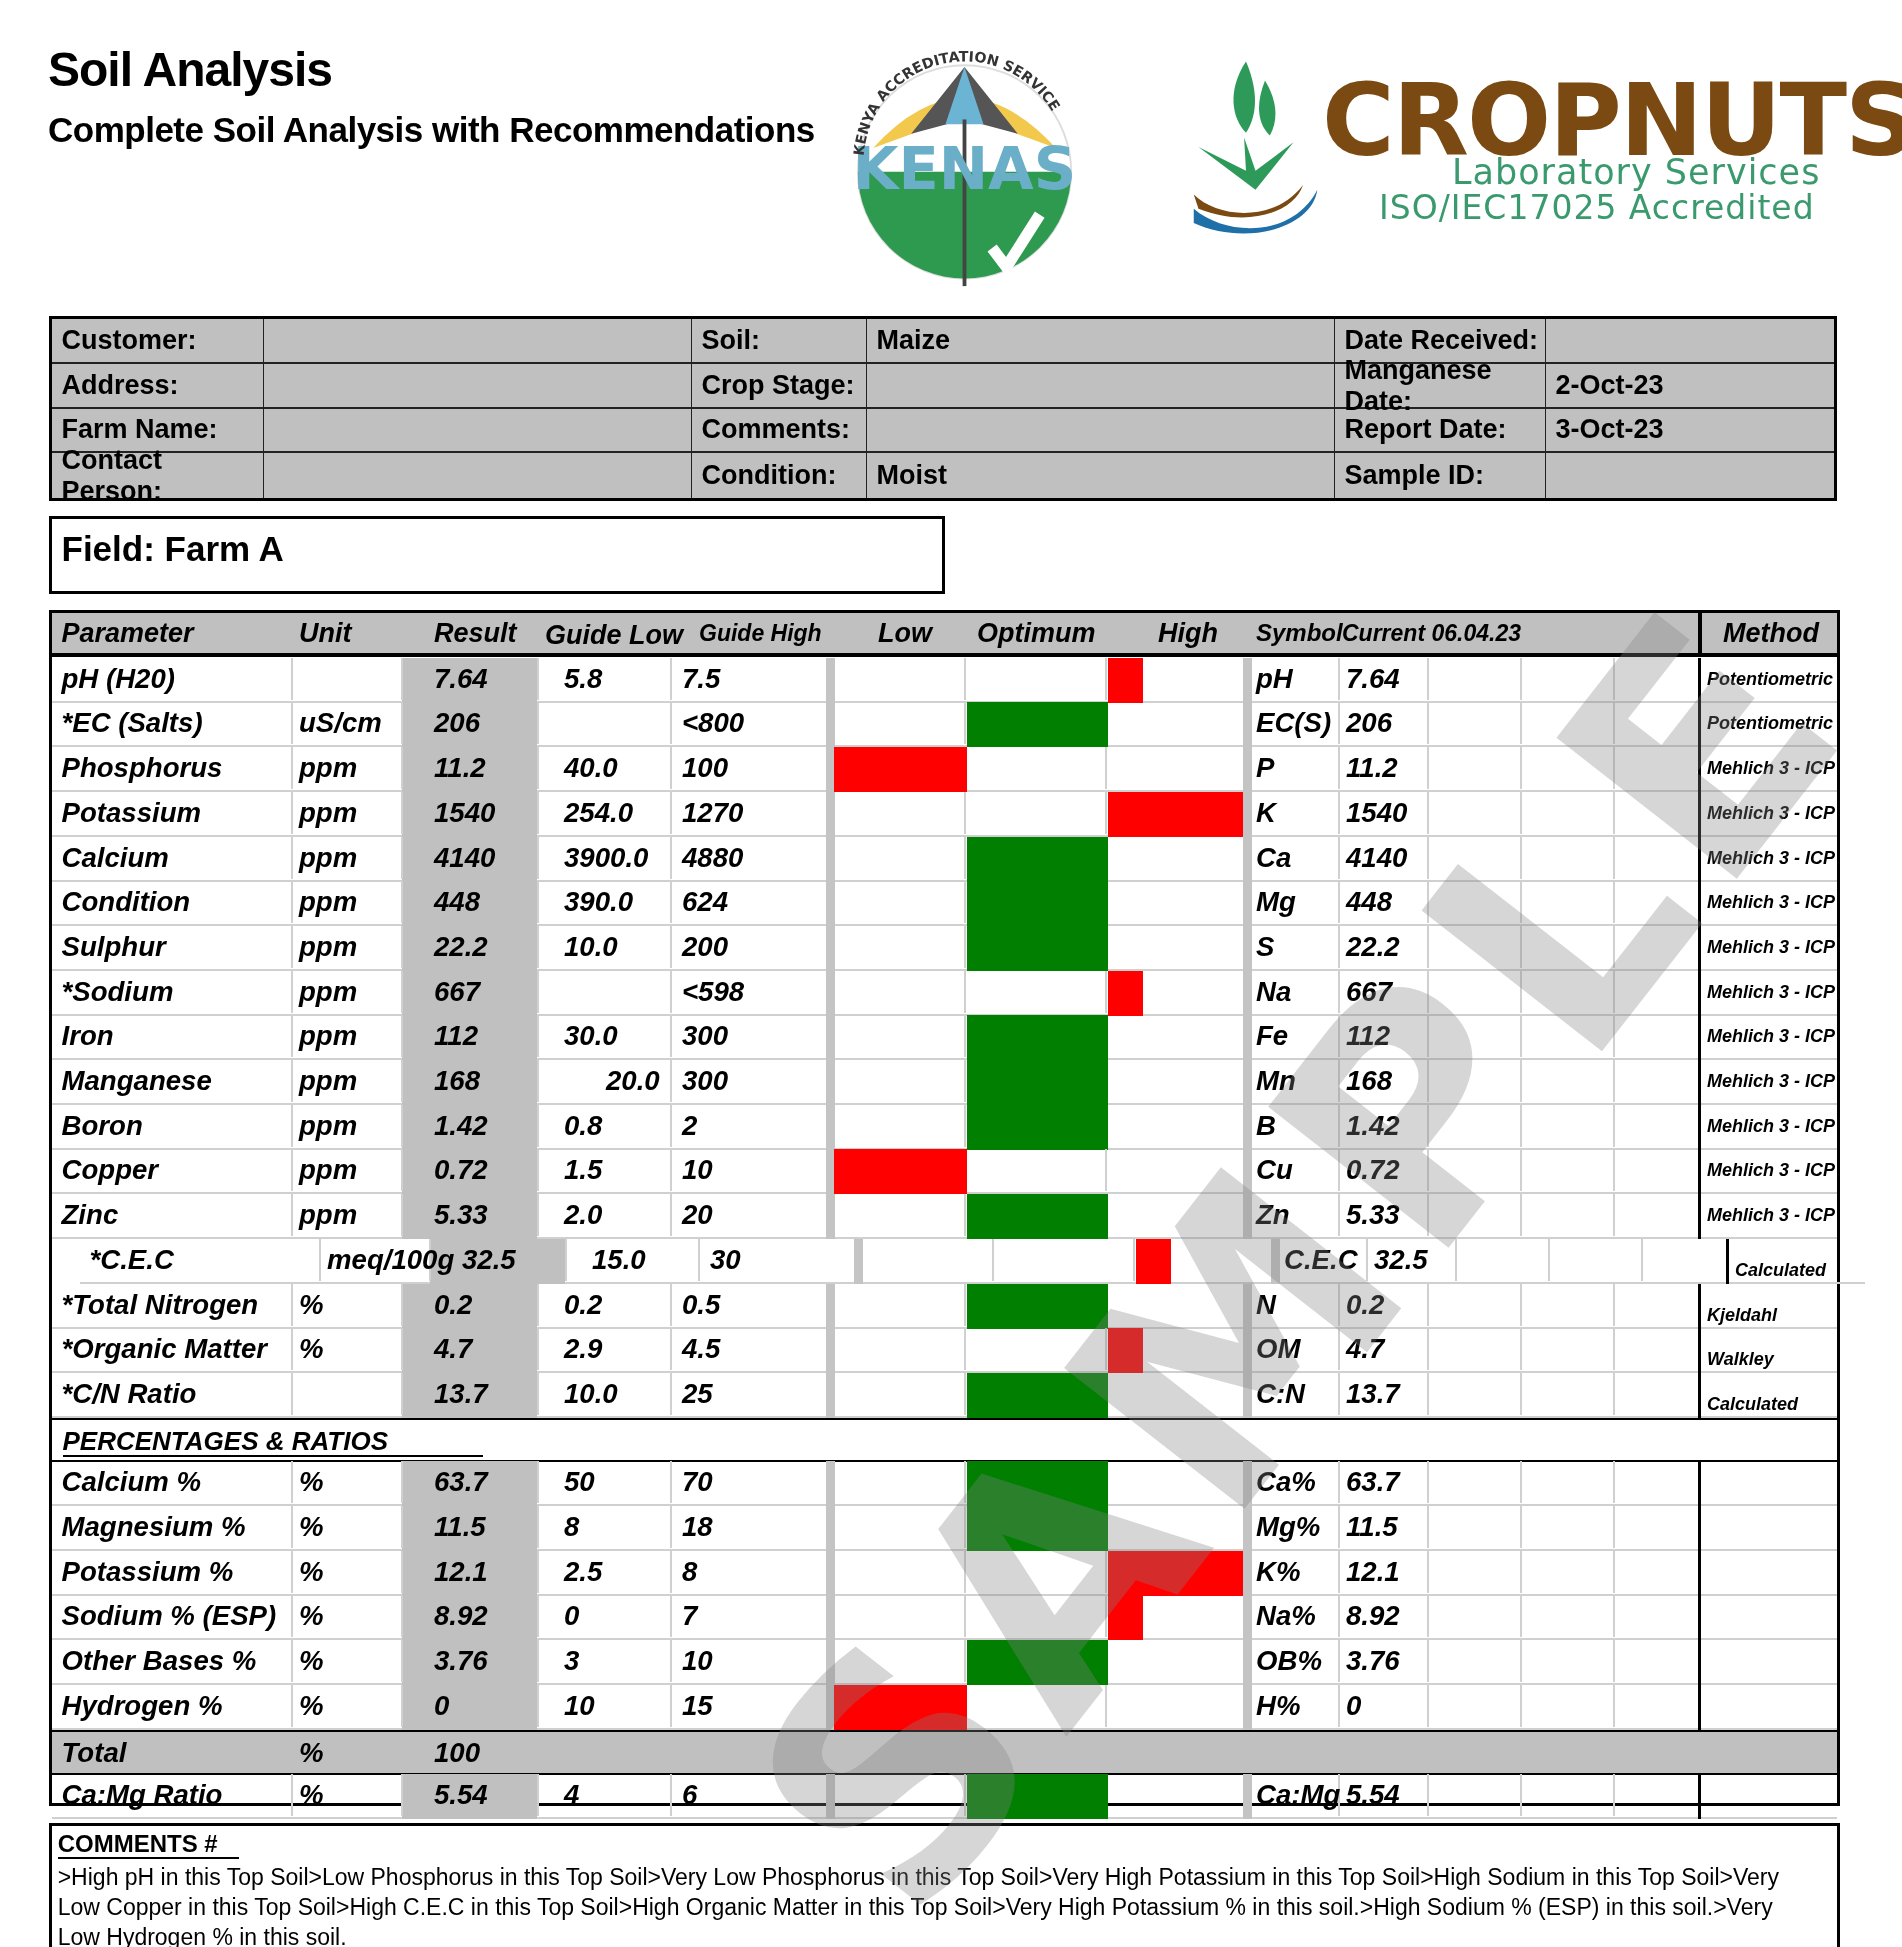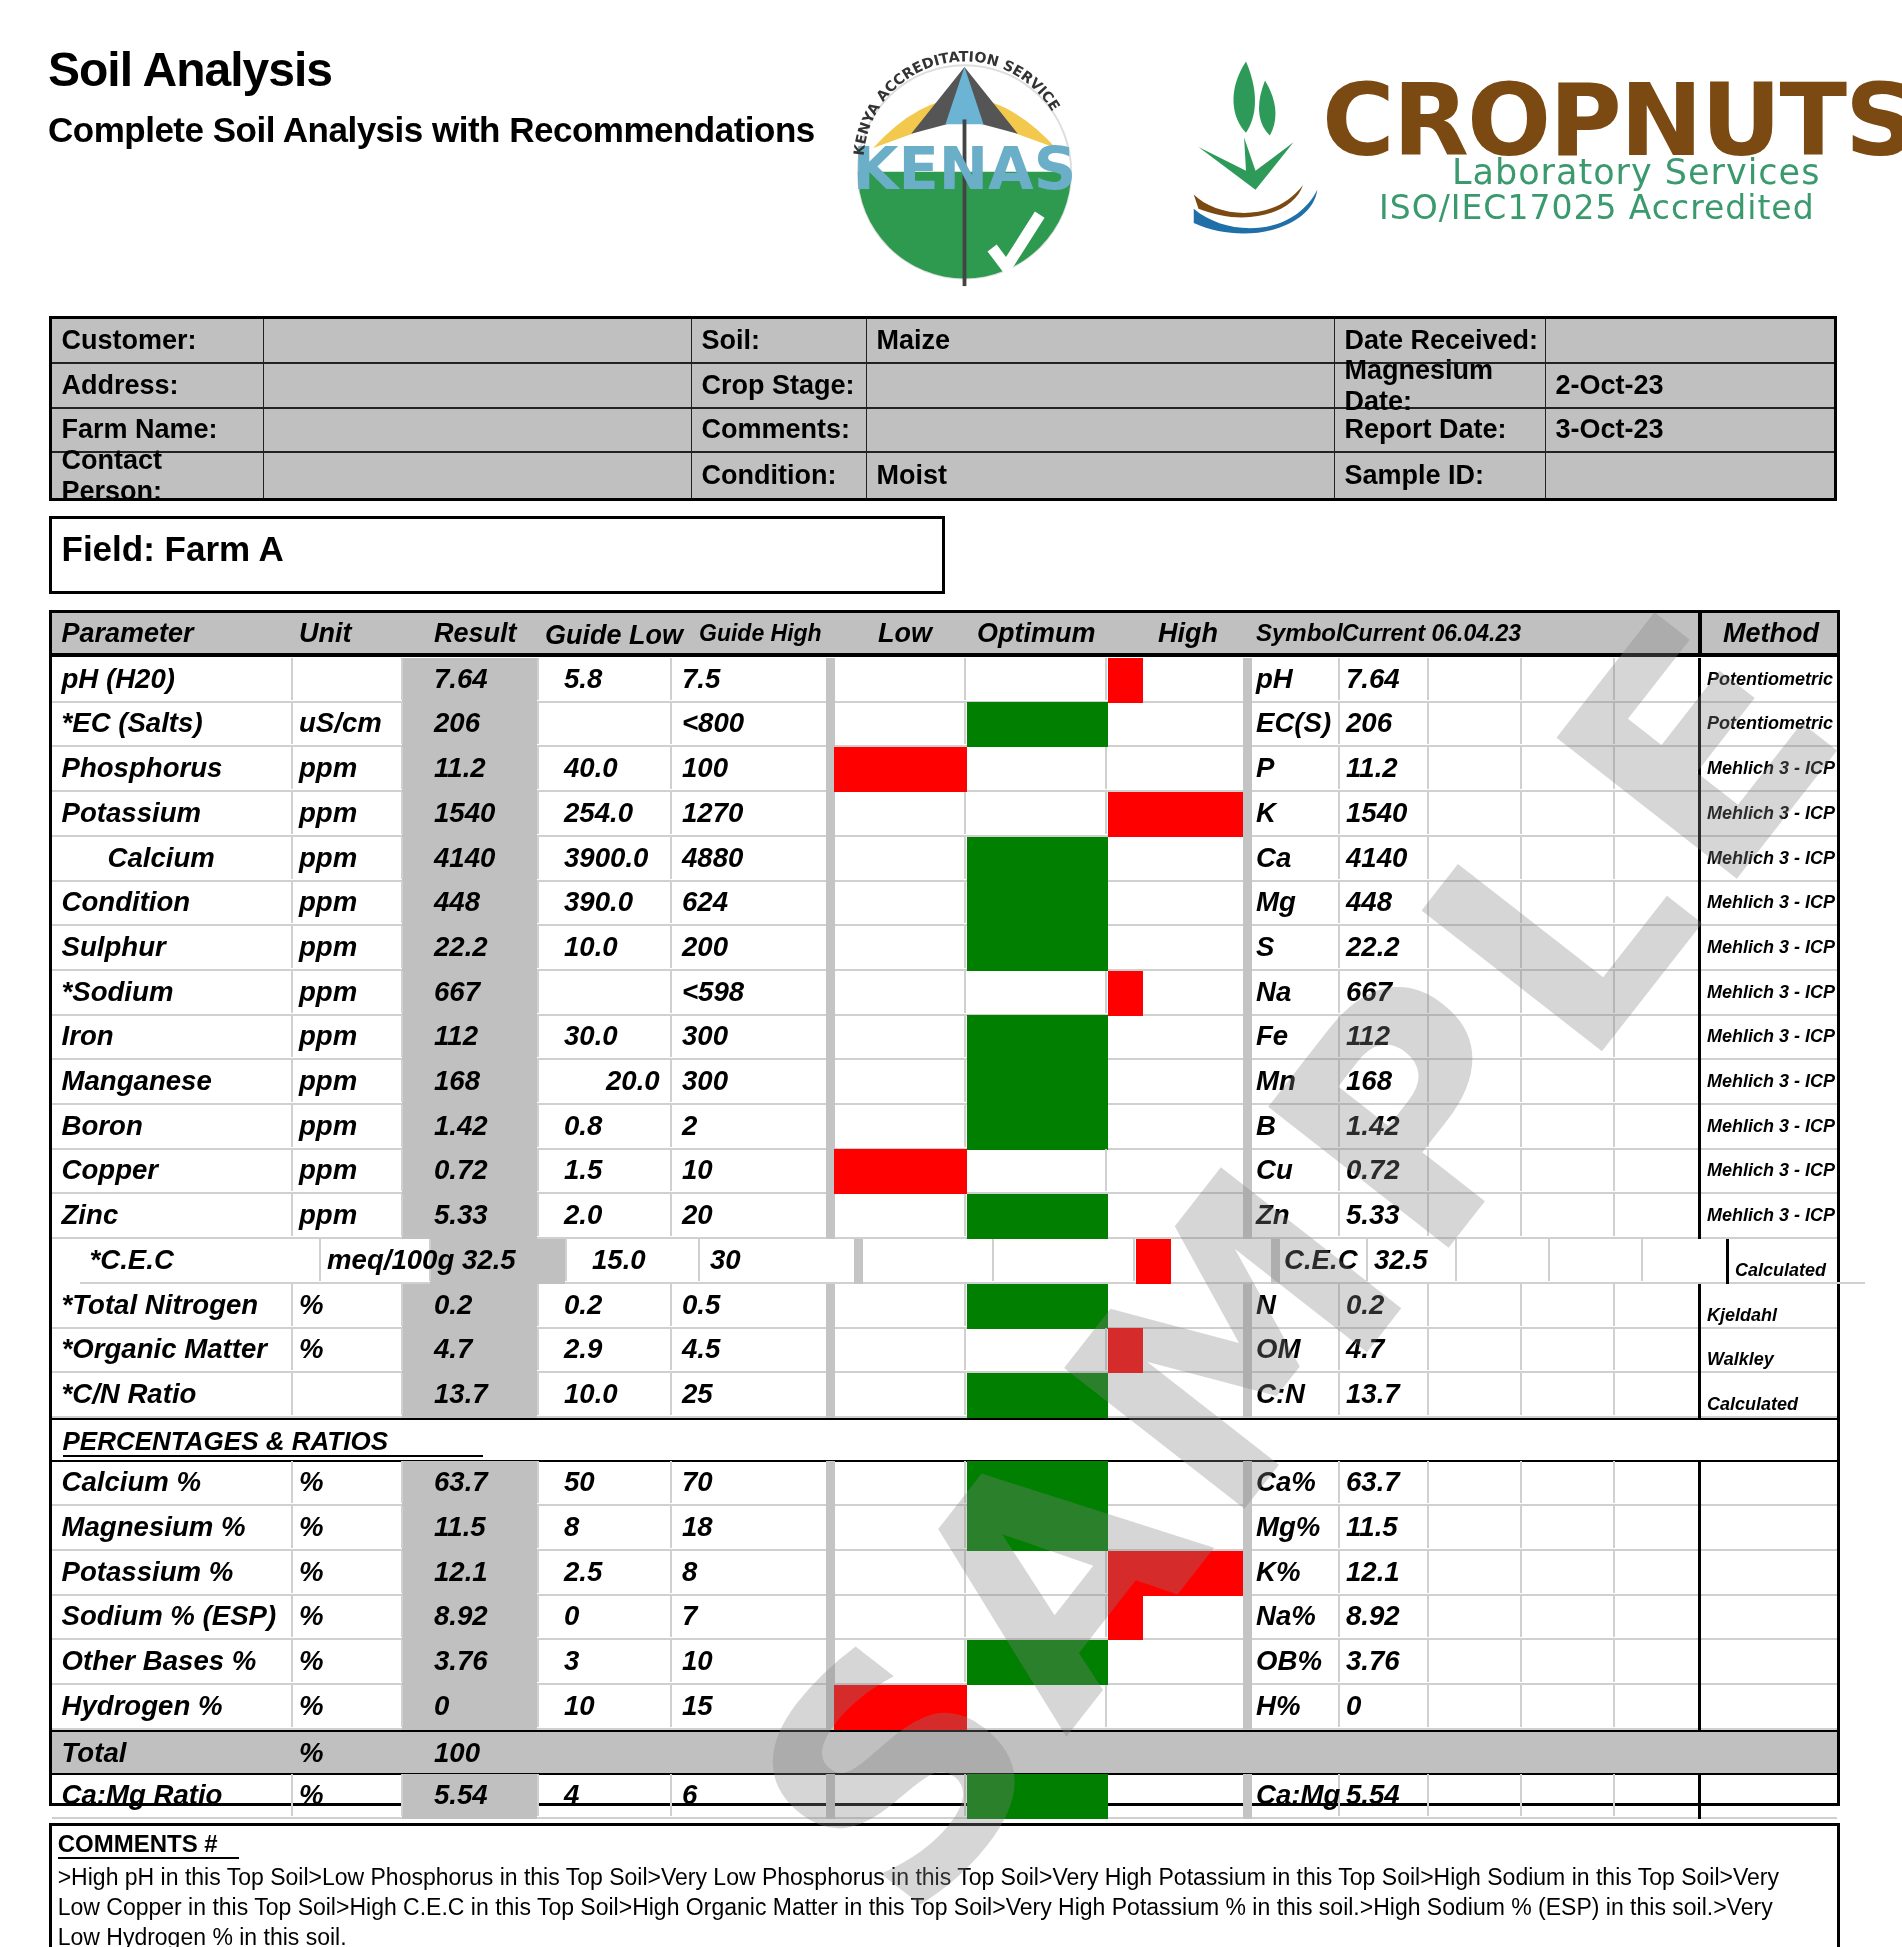--- a/index.html
+++ b/index.html
@@ -92,21 +92,21 @@
       <div class="info-cell" style="left: 639px; width: 175px;">Soil:</div>
       <div class="info-cell" style="left: 814px; width: 468px;">Maize</div>
       <div class="info-cell" style="left: 1282px; width: 211px;">Date Received:</div>
       <div class="info-cell" style="left: 1493px; width: 287px;"></div>
     </div>
     <div class="info-row" style="top: 45px;">
       <div class="info-cell first" style="left: 0px; width: 211px;">Address:</div>
       <div class="info-cell" style="left: 211px; width: 428px;"></div>
       <div class="info-cell" style="left: 639px; width: 175px;">Crop Stage:</div>
       <div class="info-cell" style="left: 814px; width: 468px;"></div>
-      <div class="info-cell" style="left: 1282px; width: 211px;">Magnesium Date:</div>
+      <div class="info-cell" style="left: 1282px; width: 211px;">Manganese Date:</div>
       <div class="info-cell" style="left: 1493px; width: 287px;">2-Oct-23</div>
     </div>
     <div class="info-row" style="top: 89px;">
       <div class="info-cell first" style="left: 0px; width: 211px;">Farm Name:</div>
       <div class="info-cell" style="left: 211px; width: 428px;"></div>
       <div class="info-cell" style="left: 639px; width: 175px;">Comments:</div>
       <div class="info-cell" style="left: 814px; width: 468px;"></div>
       <div class="info-cell" style="left: 1282px; width: 211px;">Report Date:</div>
       <div class="info-cell" style="left: 1493px; width: 287px;">3-Oct-23</div>
     </div>
@@ -248,21 +248,21 @@
       <div class="vline" style="left: 912px;"></div>
       <div class="vline" style="left: 1053px;"></div>
       <div class="vline" style="left: 1286px;"></div>
       <div class="vline" style="left: 1375px;"></div>
       <div class="vline" style="left: 1468px;"></div>
       <div class="vline" style="left: 1561px;"></div>
       <div class="thick" style="left: 774px;"></div>
       <div class="thick" style="left: 1191px;"></div>
       <div class="methodline" style="left: 1646px;"></div>
       <div class="bar green" style="left: 915px; width: 141px;"></div>
-      <div class="cell" style="left: 9.5px; margin-left: 46px;">Calcium</div>
+      <div class="cell" style="left: 9.5px;">Calcium</div>
       <div class="cell" style="left: 247px;">ppm</div>
       <div class="cell" style="left: 382px;">4140</div>
       <div class="cell" style="left: 512px;">3900.0</div>
       <div class="cell" style="left: 630px;">4880</div>
       <div class="cell" style="left: 1204px;">Ca</div>
       <div class="cell" style="left: 1294px;">4140</div>
       <div class="cell method" style="left: 1655px;">Mehlich 3 - ICP</div>
     </div>
     <div class="row" style="top: 268px;">
       <div class="result-bg" style="left: 350px; width: 135px;"></div>

